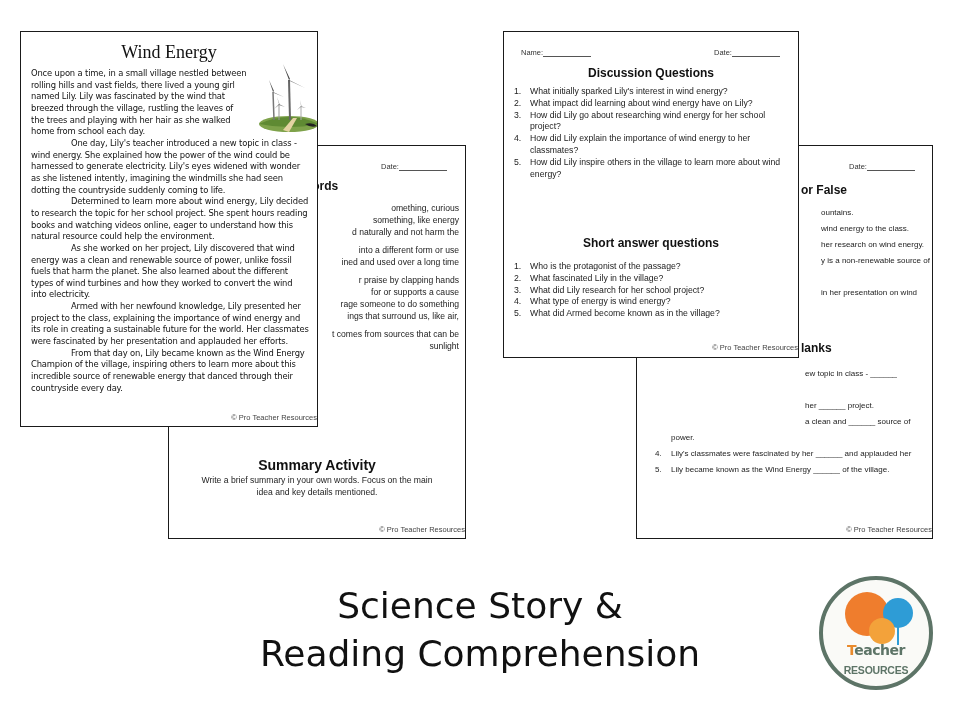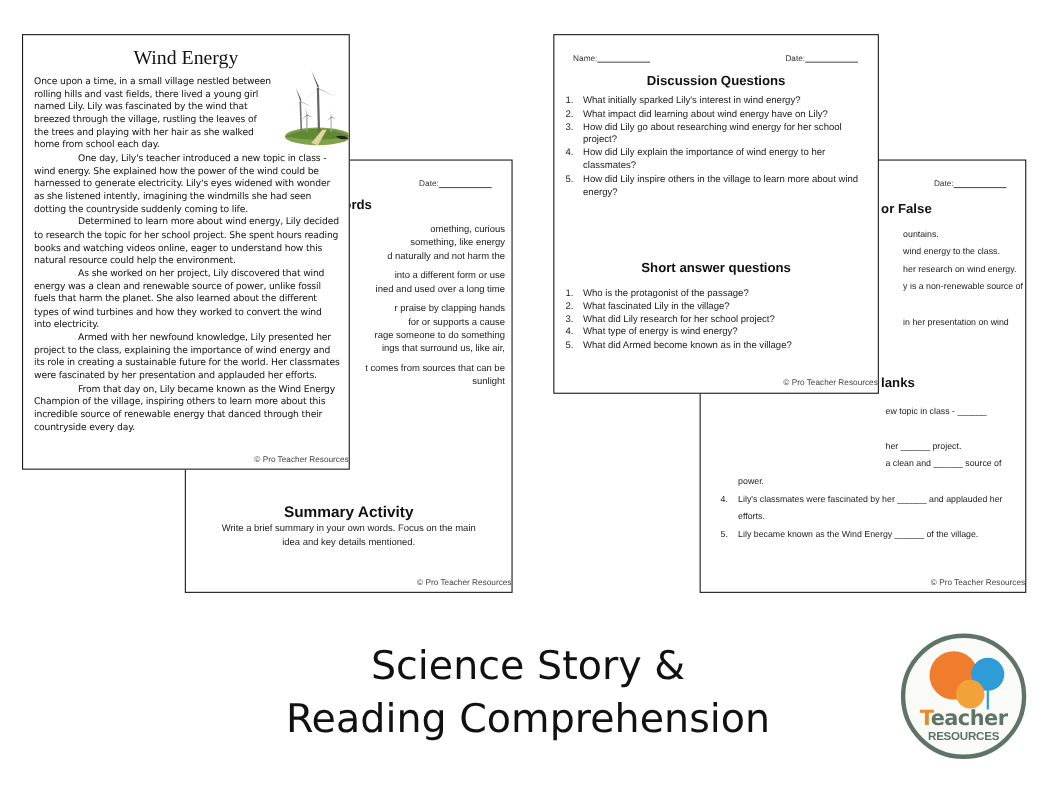--- a/index.html
+++ b/index.html
@@ -71,21 +71,21 @@
     }
     #t1 { top: 583px; }
     #t2 { top: 631px; }
 
     
     #logo { position: absolute; left: 819px; top: 576px; width: 114px; height: 114px; border-radius: 50%; border: 4px solid #5d7467; box-sizing: border-box; background: #fafaf7; overflow: hidden; }
     #logo .c1 { position: absolute; left: 22px; top: 12px; width: 44px; height: 44px; border-radius: 50%; background: #ef7d2d; }
     #logo .c2 { position: absolute; left: 60px; top: 18px; width: 30px; height: 30px; border-radius: 50%; background: #2e9cd6; }
     #logo .c3 { position: absolute; left: 46px; top: 38px; width: 26px; height: 26px; border-radius: 50%; background: #f3a23a; }
     #logo .stem { position: absolute; left: 74px; top: 47px; width: 2px; height: 18px; background: #2e9cd6; }
-    #logo .t1 { position: absolute; left: 0; right: 0; top: 62px; text-align: center; font-family: "DejaVu Sans", sans-serif; font-weight: bold; font-size: 19px; color: #5d7467; letter-spacing: -0.5px; }
+    #logo .t1 { position: absolute; left: 0; right: 0; top: 62px; text-align: center; font-family: "DejaVu Sans", sans-serif; font-weight: bold; font-size: 14px; color: #5d7467; letter-spacing: -0.5px; }
     #logo .t1 .T { color: #e98a2c; }
     #logo .t2 { position: absolute; left: 0; right: 0; top: 84px; text-align: center; font-family: "Liberation Sans", sans-serif; font-weight: bold; font-size: 10.5px; color: #5d7467; letter-spacing: -0.2px; }
   </style>
 </head>
 <body>
 
 <div class="page" id="vocab">
   <div class="dateline">
     <span>Date:</span><span class="line" style="width:48px"></span>
   </div>
@@ -147,25 +147,20 @@
         <span class="right">a clean and ______ source of</span>
       </div>
     <div class="row">
         <span class="num"></span>
         <span class="txt">power.</span>
         <span class="right"></span>
       </div>
     <div class="row">
         <span class="num">4.</span>
         <span class="txt">Lily's classmates were fascinated by her ______ and applauded her</span>
-        <span class="right"></span>
-      </div>
-    <div class="row">
-        <span class="num"></span>
-        <span class="txt">efforts.</span>
         <span class="right"></span>
       </div>
     <div class="row">
         <span class="num">5.</span>
         <span class="txt">Lily became known as the Wind Energy ______ of the village.</span>
         <span class="right"></span>
       </div>
   </div>
   <div class="footer">© Pro Teacher Resources</div>
 </div>

